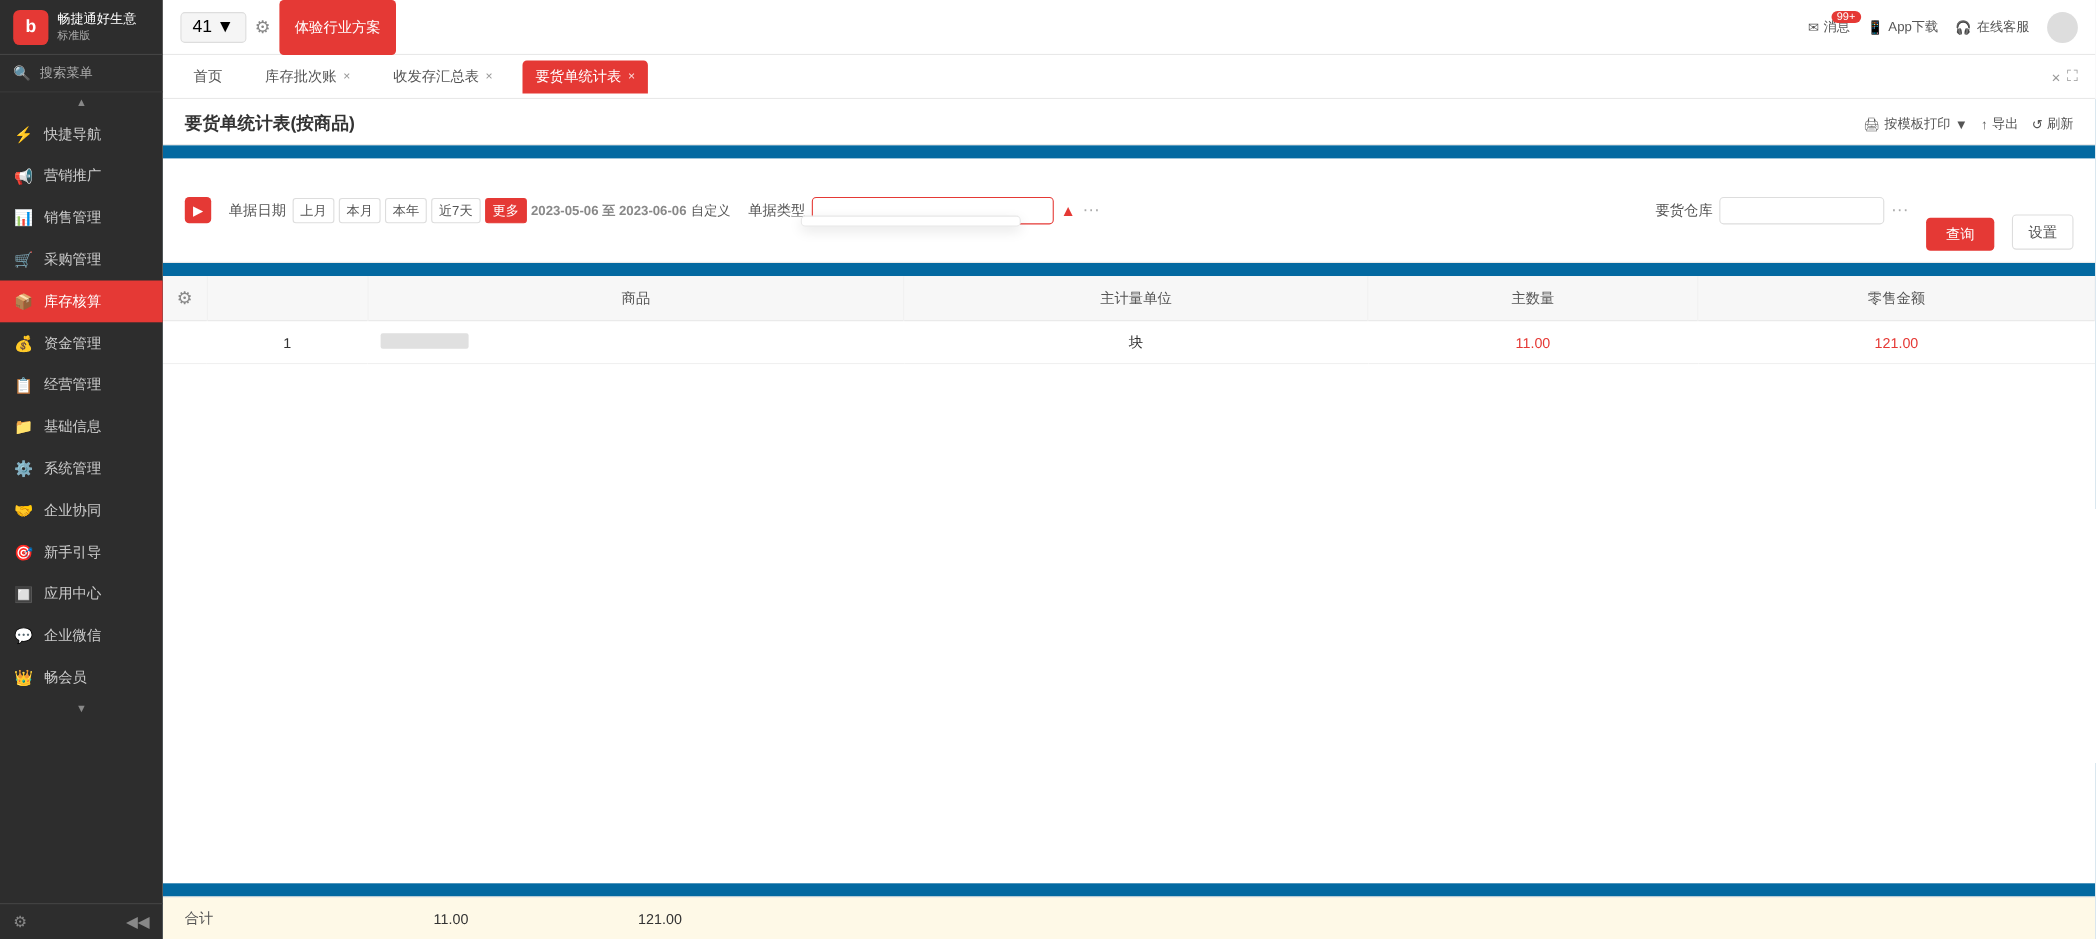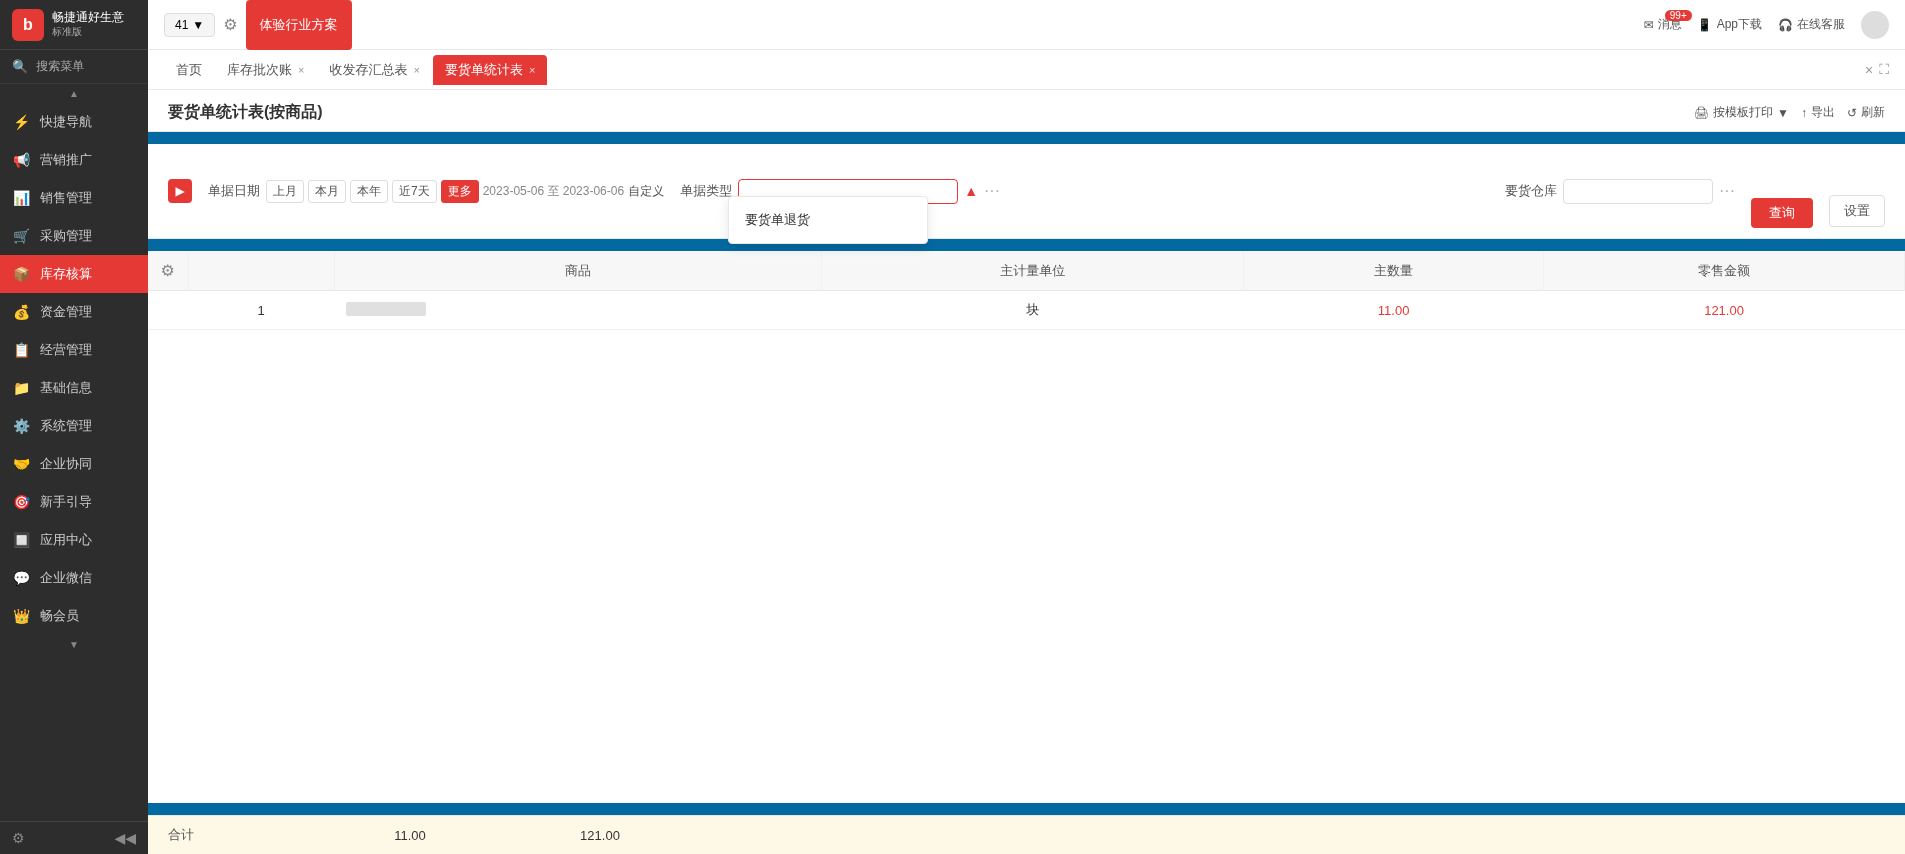--- a/index.html
+++ b/index.html
@@ -103,21 +103,21 @@
     .topbar-left { display: flex; align-items: center; gap: 8px; flex: 1; }
     .store-selector {
       display: flex;
       align-items: center;
       gap: 4px;
       background: #f5f5f5;
       border: 1px solid #ddd;
       border-radius: 4px;
       padding: 4px 10px;
       cursor: pointer;
-      font-size: 12px;
+      font-size: 16px;
       justify-content: flex-end;
     }
     .industry-btn {
       background: #e53935;
       color: white;
       border: none;
       border-radius: 4px;
       padding: 16px 14px;
       cursor: pointer;
       font-size: 13px;
@@ -139,21 +139,21 @@
     .avatar { width: 28px; height: 28px; border-radius: 50%; background: #ddd; }
 
     
     .tabbar {
       height: 40px;
       background: #fff;
       display: flex;
       align-items: center;
       padding: 0 16px;
       border-bottom: 1px solid #e8e8e8;
-      gap: 1px;
+      gap: 15px;
       flex-shrink: 0;
     }
     .tab {
       display: flex;
       align-items: center;
       gap: 4px;
       padding: 6px 12px;
       border-radius: 4px 4px 0 0;
       cursor: pointer;
       font-size: 13px;
@@ -225,21 +225,21 @@
       cursor: pointer;
       font-size: 12px;
       color: #555;
       background: #fff;
     }
     .date-btn.more {
       background: #e53935;
       color: white;
       border-color: #e53935;
     }
-    .date-range { color: #888; font-size: 12px; }
+    .date-range { color: #888; font-size: 12px; font-weight: bold; }
     .custom-btn { color: #555; font-size: 12px; cursor: pointer; }
 
     .filter-type-group { display: flex; align-items: center; gap: 6px; }
     .filter-type-input {
       border: 1px solid #e53935;
       border-radius: 4px;
       padding: 4px 8px;
       font-size: 13px;
       width: 220px;
       outline: none;
@@ -542,23 +542,20 @@
       <div class="warehouse-group">
         <span class="filter-label">要货仓库</span>
         <input type="text" class="warehouse-input" style="">
         <span class="more-icon">···</span>
       </div>
 
       <button class="query-btn">查询</button>
       <button class="set-btn">设置</button>
 
       <div class="dropdown-menu">
-        <div class="dropdown-item">
-          <span>要货单退货</span>
-        </div>
       </div>
     </div>
 
     <div class="table-wrap">
       <table>
         <thead>
           <tr>
             <th>
               <span class="settings-gear">⚙</span>
             </th>

